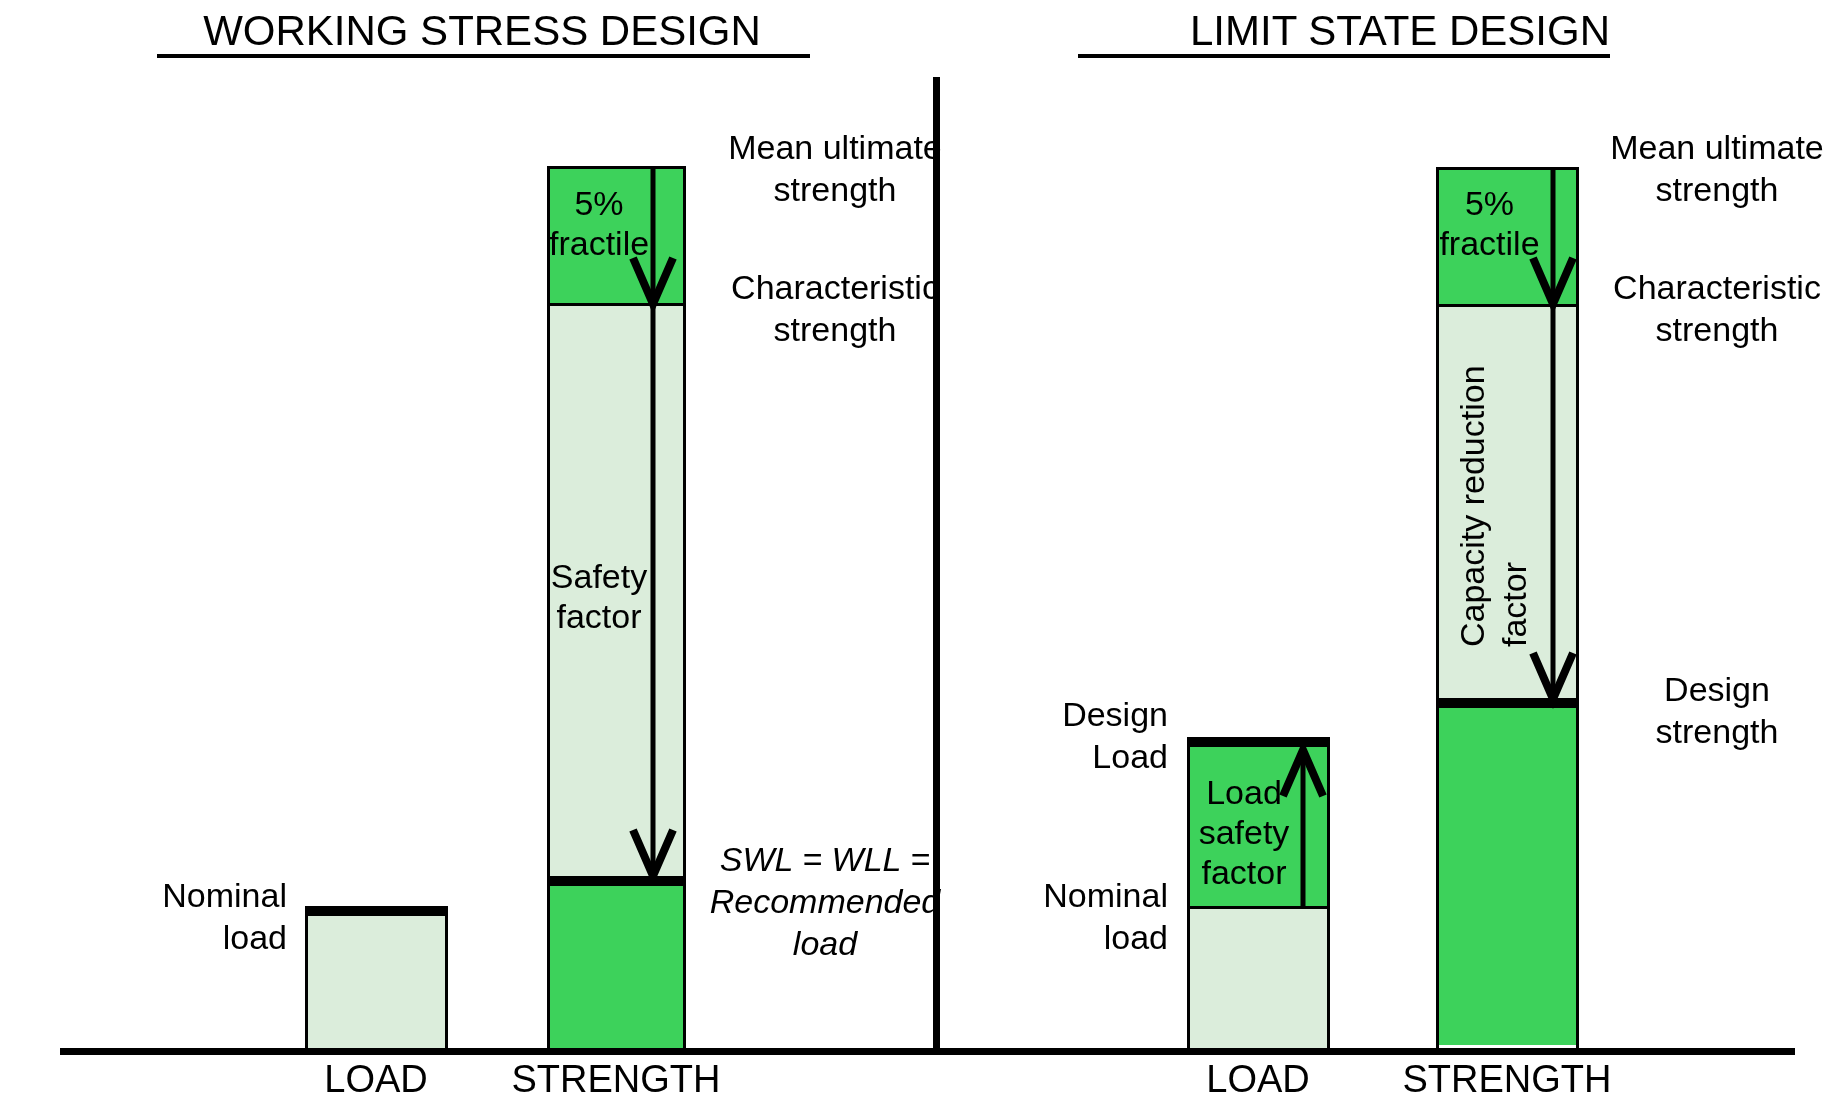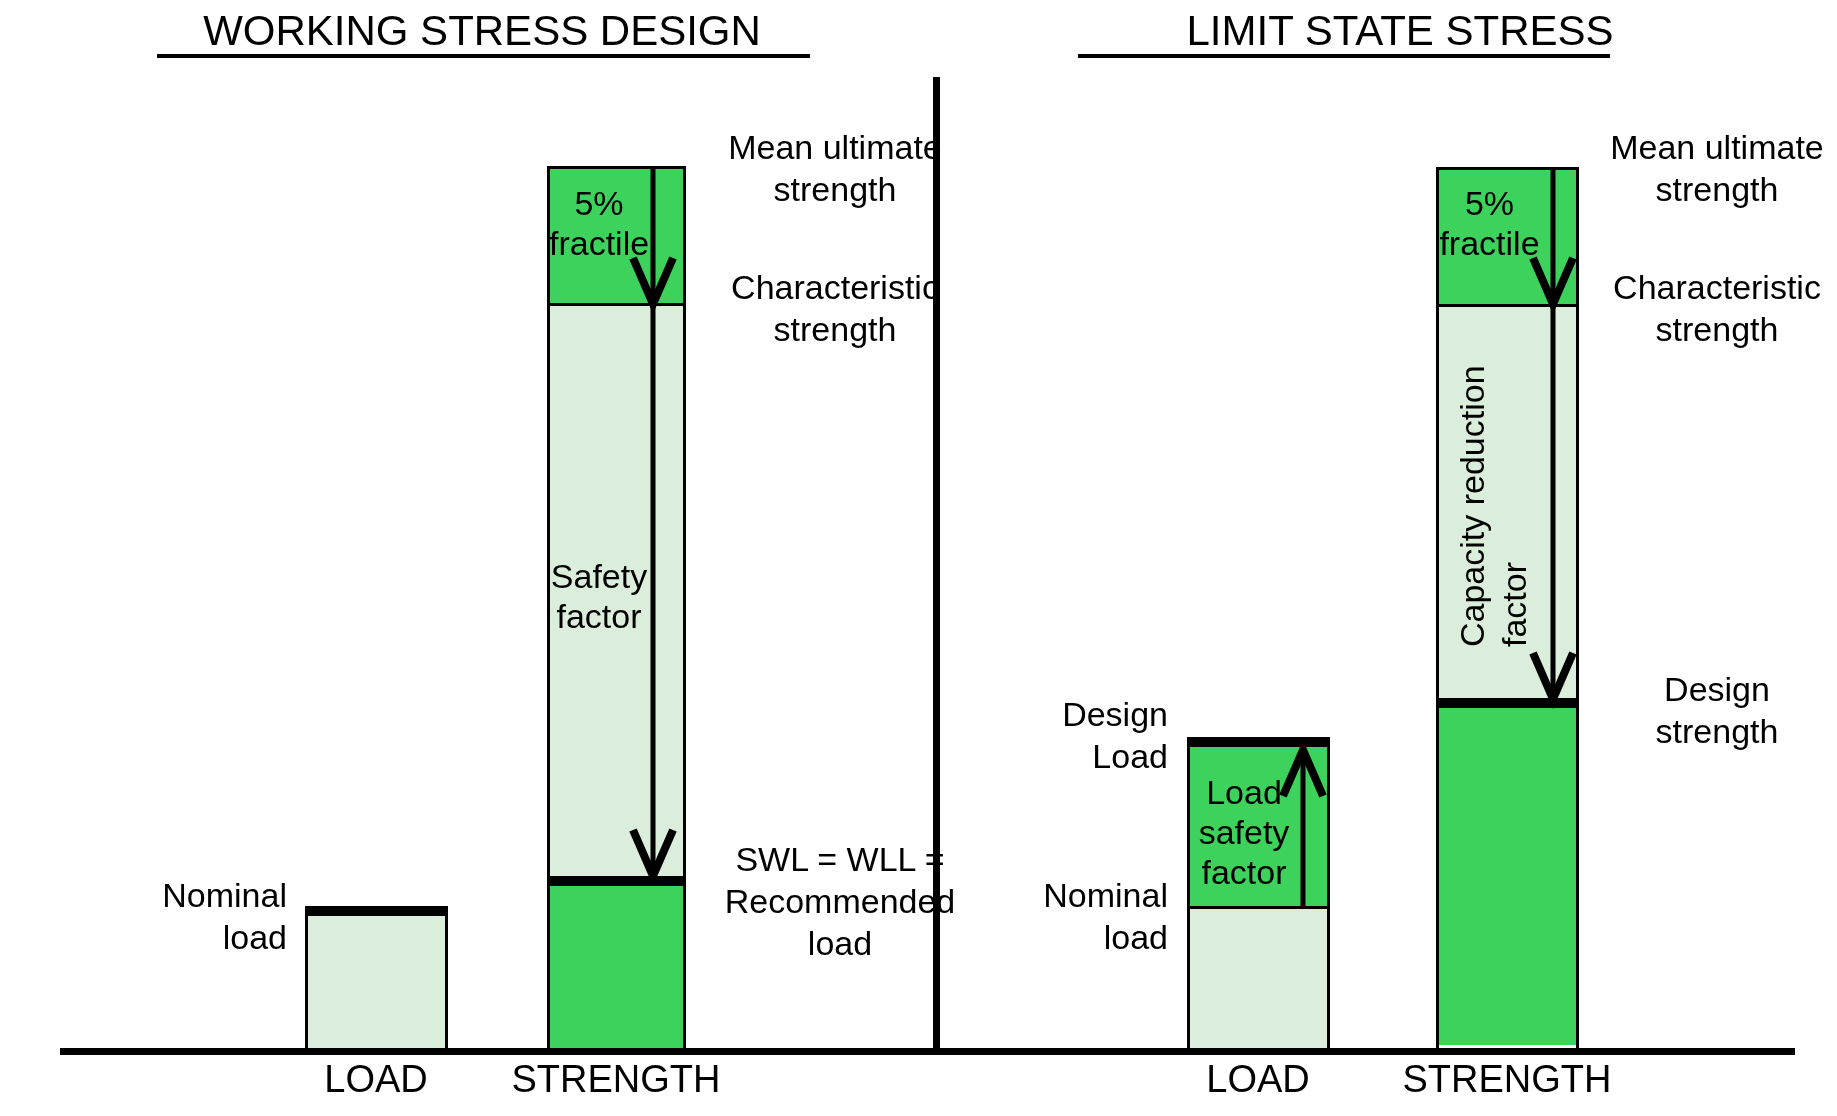--- a/index.html
+++ b/index.html
@@ -26,21 +26,21 @@
   svg.arrow * { stroke:#000; fill:none; }
 </style>
 </head>
 <body>
 
 <div class="canvas">
 
   <div class="title" style="left:182px; top:8px; width:600px;text-align:center;">WORKING STRESS DESIGN</div>
   <div class="underline" style="left:157px; top:54px; width:653px;"></div>
 
-  <div class="title" style="left:1100px; top:8px; width:600px;">LIMIT STATE STRESS</div>
+  <div class="title" style="left:1100px; top:8px; width:600px;">LIMIT STATE DESIGN</div>
   <div class="underline" style="left:1078px; top:54px; width:532px;"></div>
 
   <div class="vline" style="left:933px; top:77px; width:7px; height:978px;"></div>
 
   <div class="hline" style="left:60px; top:1048px; width:1735px; height:7px;"></div>
 
   <div class="bar" style="left:305px; top:906px; width:143px; height:142px; border-left:3px solid #000; border-right:3px solid #000;">
     <div class="sec blk" style="height:10px;"></div>
     <div class="sec" style="height: 132px; background: rgb(219, 237, 219);"></div>
   </div>
@@ -64,21 +64,21 @@
   <svg class="arrow" style="left:627px; top:166px;" width="52" height="716" viewBox="0 0 52 716">
     <line x1="26" y1="2" x2="26" y2="708" stroke-width="5"></line>
     <polyline points="6,92 26,138 46,92" stroke-width="8"></polyline>
     <polyline points="6,664 26,710 46,664" stroke-width="8"></polyline>
   </svg>
 
   <div class="lbl" style="left:705px; top:126px; width:260px;">Mean ultimate
 strength</div>
   <div class="lbl" style="left:705px; top:266px; width:260px;">Characteristic
 strength</div>
-  <div class="lbl" style="left:720px; top:838px; width:240px;">SWL = WLL =
+  <div class="lbl" style="left:705px; top:838px; width:240px;font-style:italic;">SWL = WLL =
 Recommended
 load</div>
 
   <div class="axis-lbl" style="left:276px; top:1058px; width:200px;">LOAD</div>
   <div class="axis-lbl" style="left:466px; top:1058px; width:300px;">STRENGTH</div>
 
   <div class="bar" style="left:1187px; top:737px; width:143px; height:311px; border-left:3px solid #000; border-right:3px solid #000;">
     <div class="sec blk" style="height:10px;"></div>
     <div class="sec" style="height: 159px; background: rgb(61, 210, 91);"></div>
     <div class="sec blk" style="height:3px;"></div>

